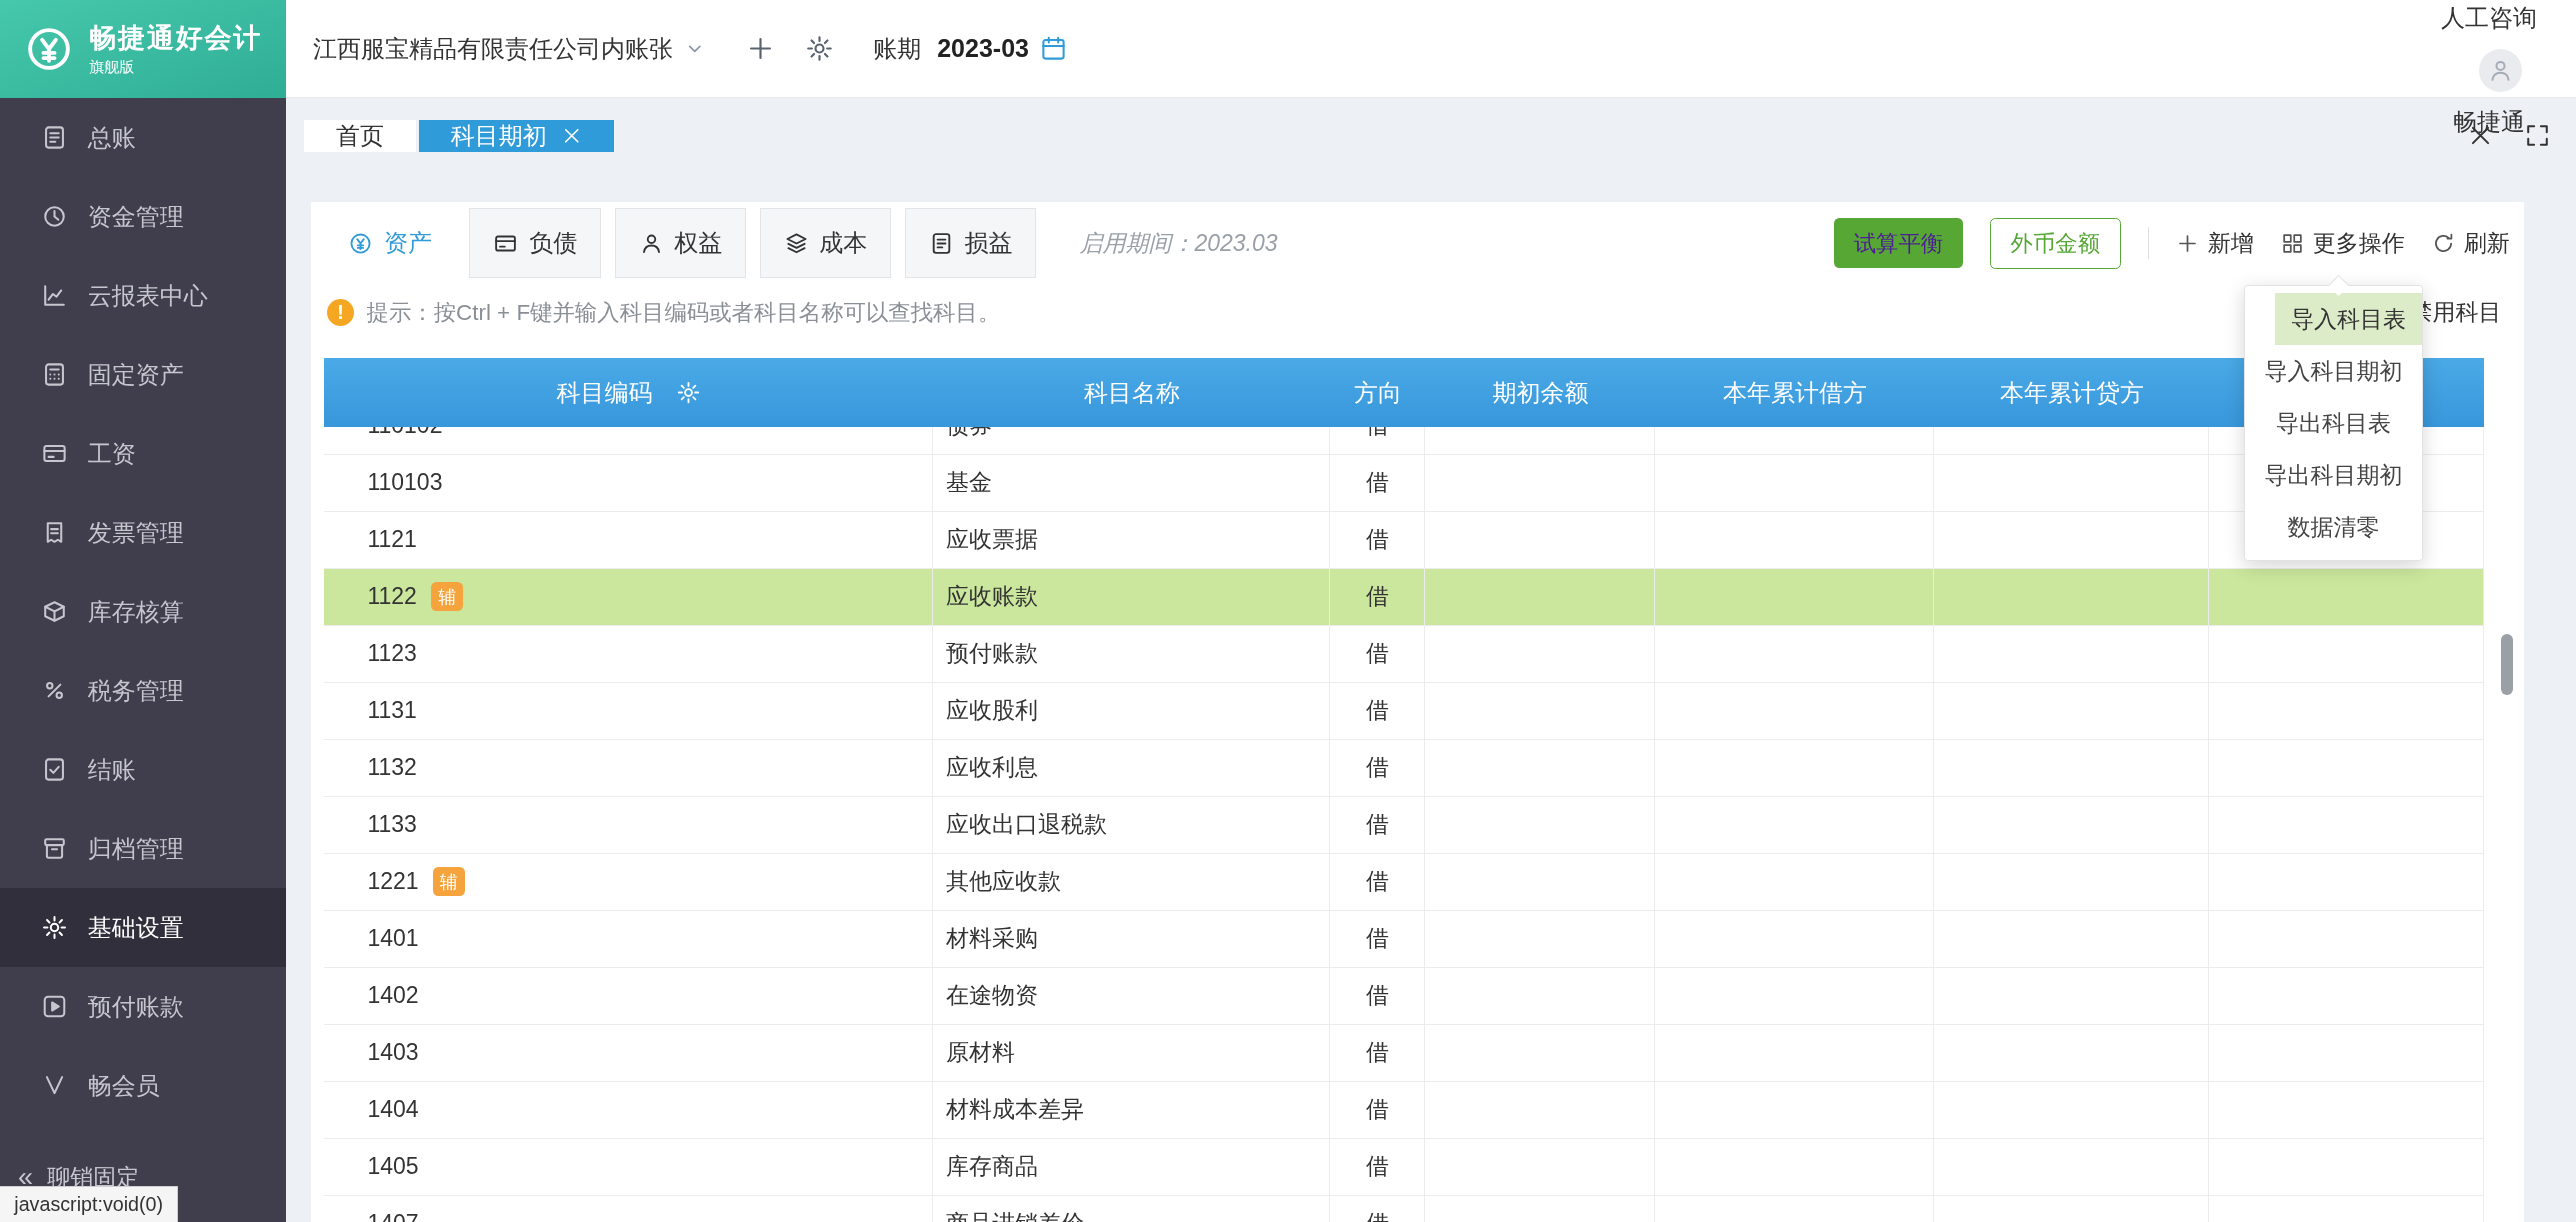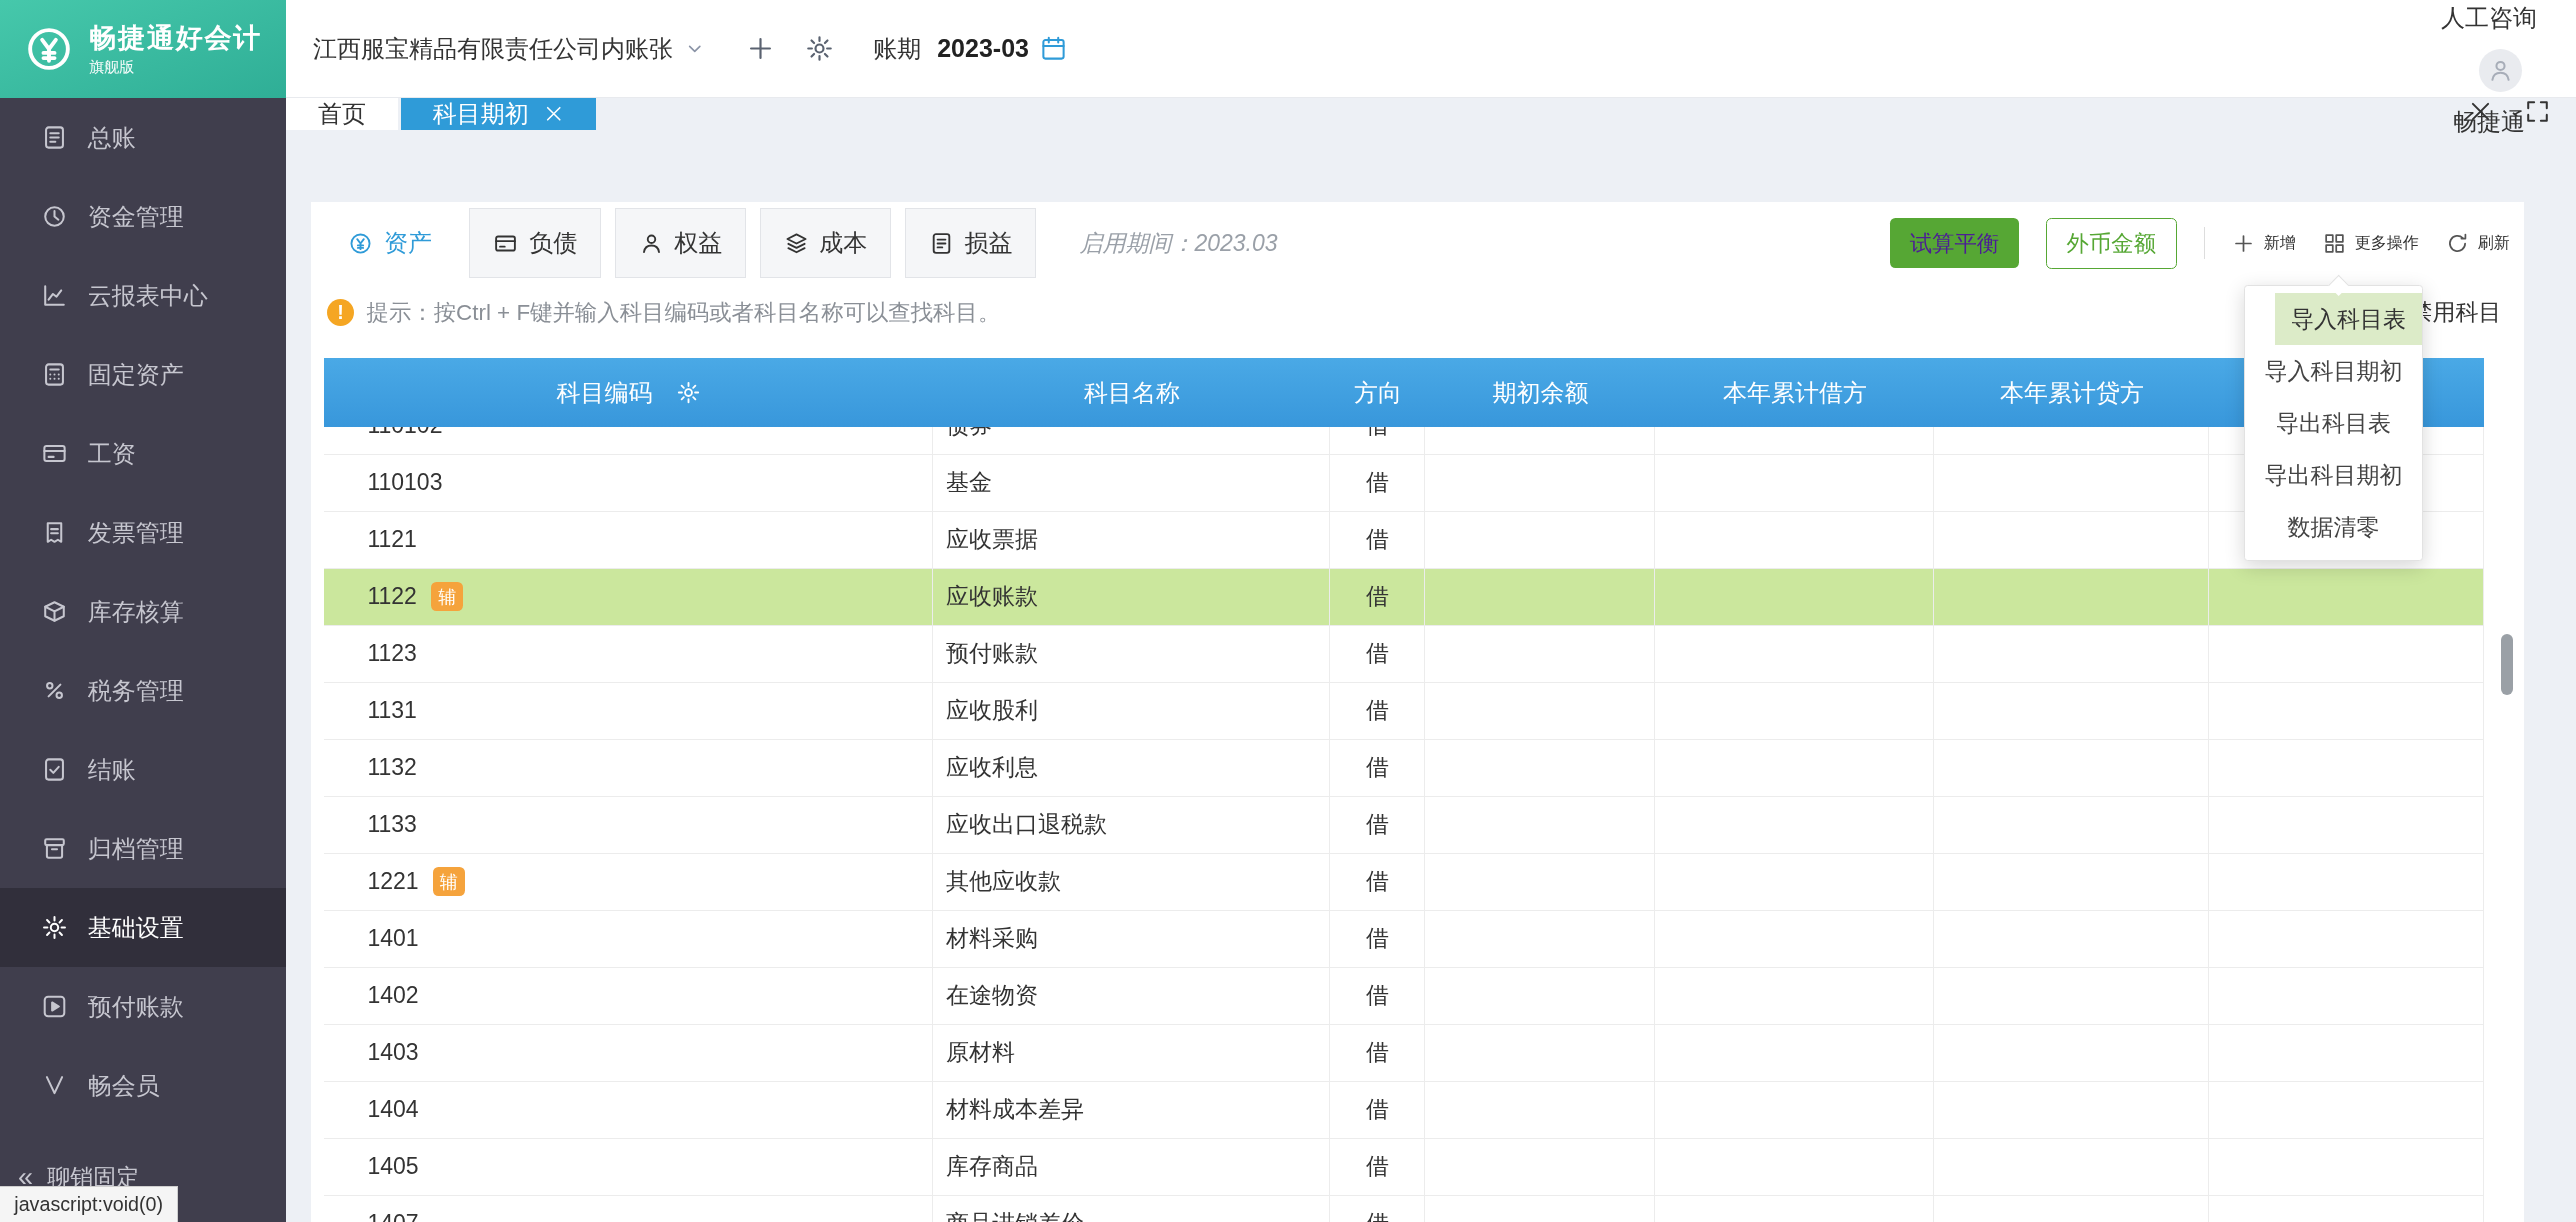--- a/index.html
+++ b/index.html
@@ -35,21 +35,21 @@
   .side-item{height:79px;display:flex;align-items:center;gap:19.7px;padding-left:41px;
     color:#c6c6cf;font-size:24px;cursor:pointer;}
   .side-item .sicon{width:27px;height:27px;}
   .side-item.active{background:#312f3b;color:#fff;}
   .side-bottom{position:absolute;bottom:21.5px;left:0;width:286px;height:47px;display:flex;
     align-items:center;gap:14.3px;padding-left:18px;color:#c6c6cf;font-size:23px;cursor:pointer;}
   .dchev{font-size:27px;}
 
   
   .tabbar{position:absolute;top:98px;left:286px;right:0;height:75px;background:#edf0f5;
-    display:flex;align-items:flex-start;}
+    display:flex;align-items:center;padding-left:18px;}
   .tab{display:flex;align-items:center;padding:0 32px;font-size:24px;background:#fff;
     margin-right:2.7px;cursor:pointer;}
   .tab.active{background:#2f9bd8;color:#fff;}
   .tab-close{width:21.5px;height:21.5px;margin-left:14.3px;color:#fff;cursor:pointer;}
   .tabbar-icons{margin-left:auto;display:flex;align-items:center;gap:30px;padding-right:25px;}
   .tbi{width:27px;height:27px;color:#333;cursor:pointer;}
 
   
   .panel{position:absolute;left:311px;top:202px;width:2213px;height:1034px;background:#fff;}
   .toolbar{height:82px;display:flex;align-items:center;padding:0 14.3px 0 13.4px;}
@@ -58,21 +58,21 @@
     background:#f5f6f8;border:0.9px solid #e2e4e8;font-size:24px;color:#333;cursor:pointer;}
   .subtab .stt-icon{width:25px;height:25px;}
   .subtab.active{background:#fff;border-color:transparent;color:#2f9bd8;}
   .period-info{margin-left:43px;font-size:23px;color:#9aa0a8;font-style:italic;}
   .toolbar-right{margin-left:auto;display:flex;align-items:center;gap:27px;}
   .btn-green{border:none;background:#56a734;color:#4c1d95;font-size:22.4px;padding:9.8px 19.7px;
     border-radius:5.4px;cursor:pointer;font-family:inherit;text-align:center;}
   .btn-outline{background:#fff;color:#56a734;border:0.9px solid #56a734;font-size:22.4px;
     padding:9px 19.7px;border-radius:5.4px;cursor:pointer;font-family:inherit;}
   .vdiv{width:0.9px;height:32px;background:#ddd;}
-  .txt-btn{display:flex;align-items:center;gap:9px;font-size:16px;color:#333;cursor:pointer;}
+  .txt-btn{display:flex;align-items:center;gap:9px;font-size:23px;color:#333;cursor:pointer;}
   .bicon{width:23px;height:23px;color:#555;}
 
   .tiprow{height:57px;display:flex;align-items:center;padding-left:16px;position:relative;}
   .warn-badge{width:27px;height:27px;border-radius:50%;background:#f5a623;color:#fff;
     font-size:19.7px;font-weight:bold;display:flex;align-items:center;justify-content:center;margin-right:12.5px;}
   .tip-text{font-size:22.4px;color:#8a8f96;}
   .disable-link{position:absolute;right:22.4px;font-size:23px;color:#333;cursor:pointer;}
 
   
   .table{position:absolute;top:156px;left:13.4px;right:40px;bottom:0;}

